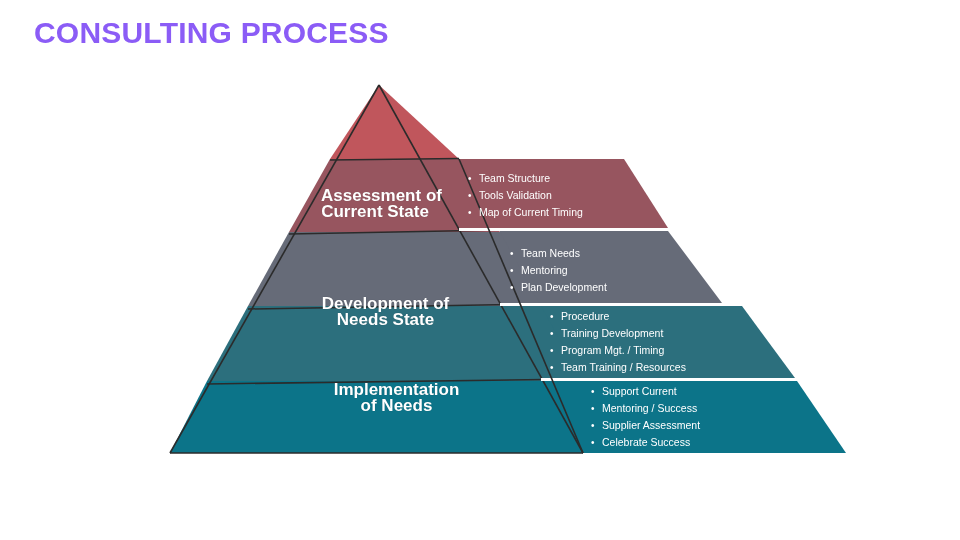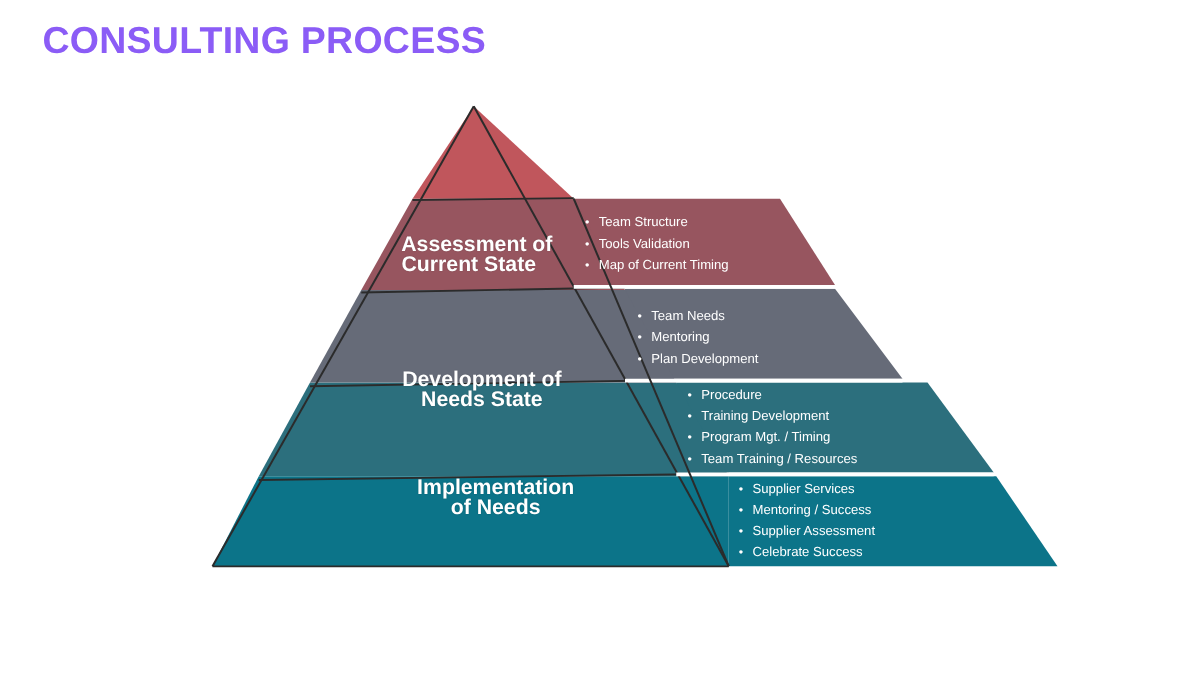--- a/index.html
+++ b/index.html
@@ -175,21 +175,21 @@
     </div>
     <div class="bullet-row">
       <span class="bullet-dot">•</span>
       <span class="bullet-text">Team Training / Resources</span>
     </div>
   </div>
 
   <div class="bullet-list" style="left:591px; top:383px;">
     <div class="bullet-row">
       <span class="bullet-dot">•</span>
-      <span class="bullet-text">Supplier Services</span>
+      <span class="bullet-text">Support Current</span>
     </div>
     <div class="bullet-row">
       <span class="bullet-dot">•</span>
       <span class="bullet-text">Mentoring / Success</span>
     </div>
     <div class="bullet-row">
       <span class="bullet-dot">•</span>
       <span class="bullet-text">Supplier Assessment</span>
     </div>
     <div class="bullet-row">

